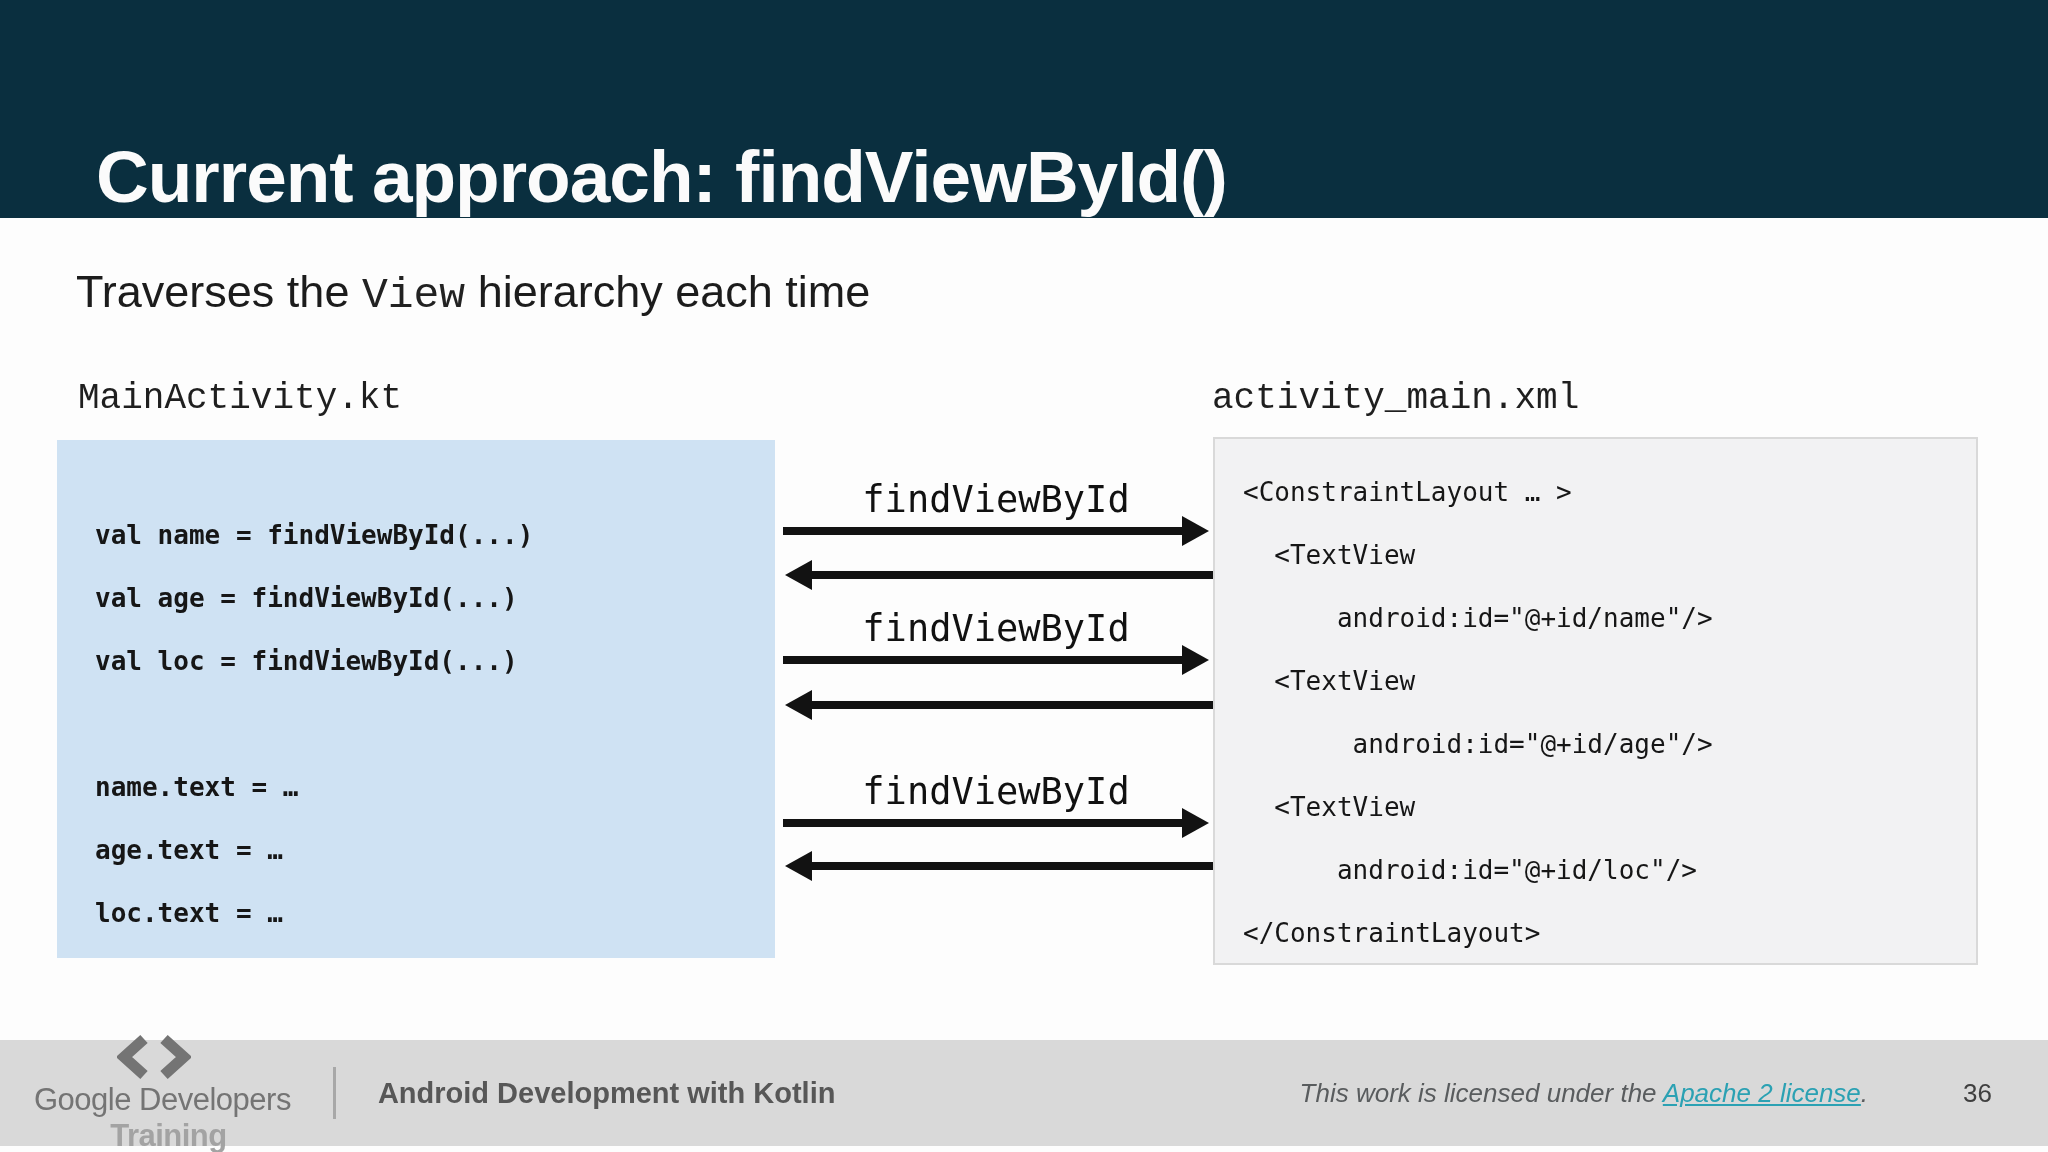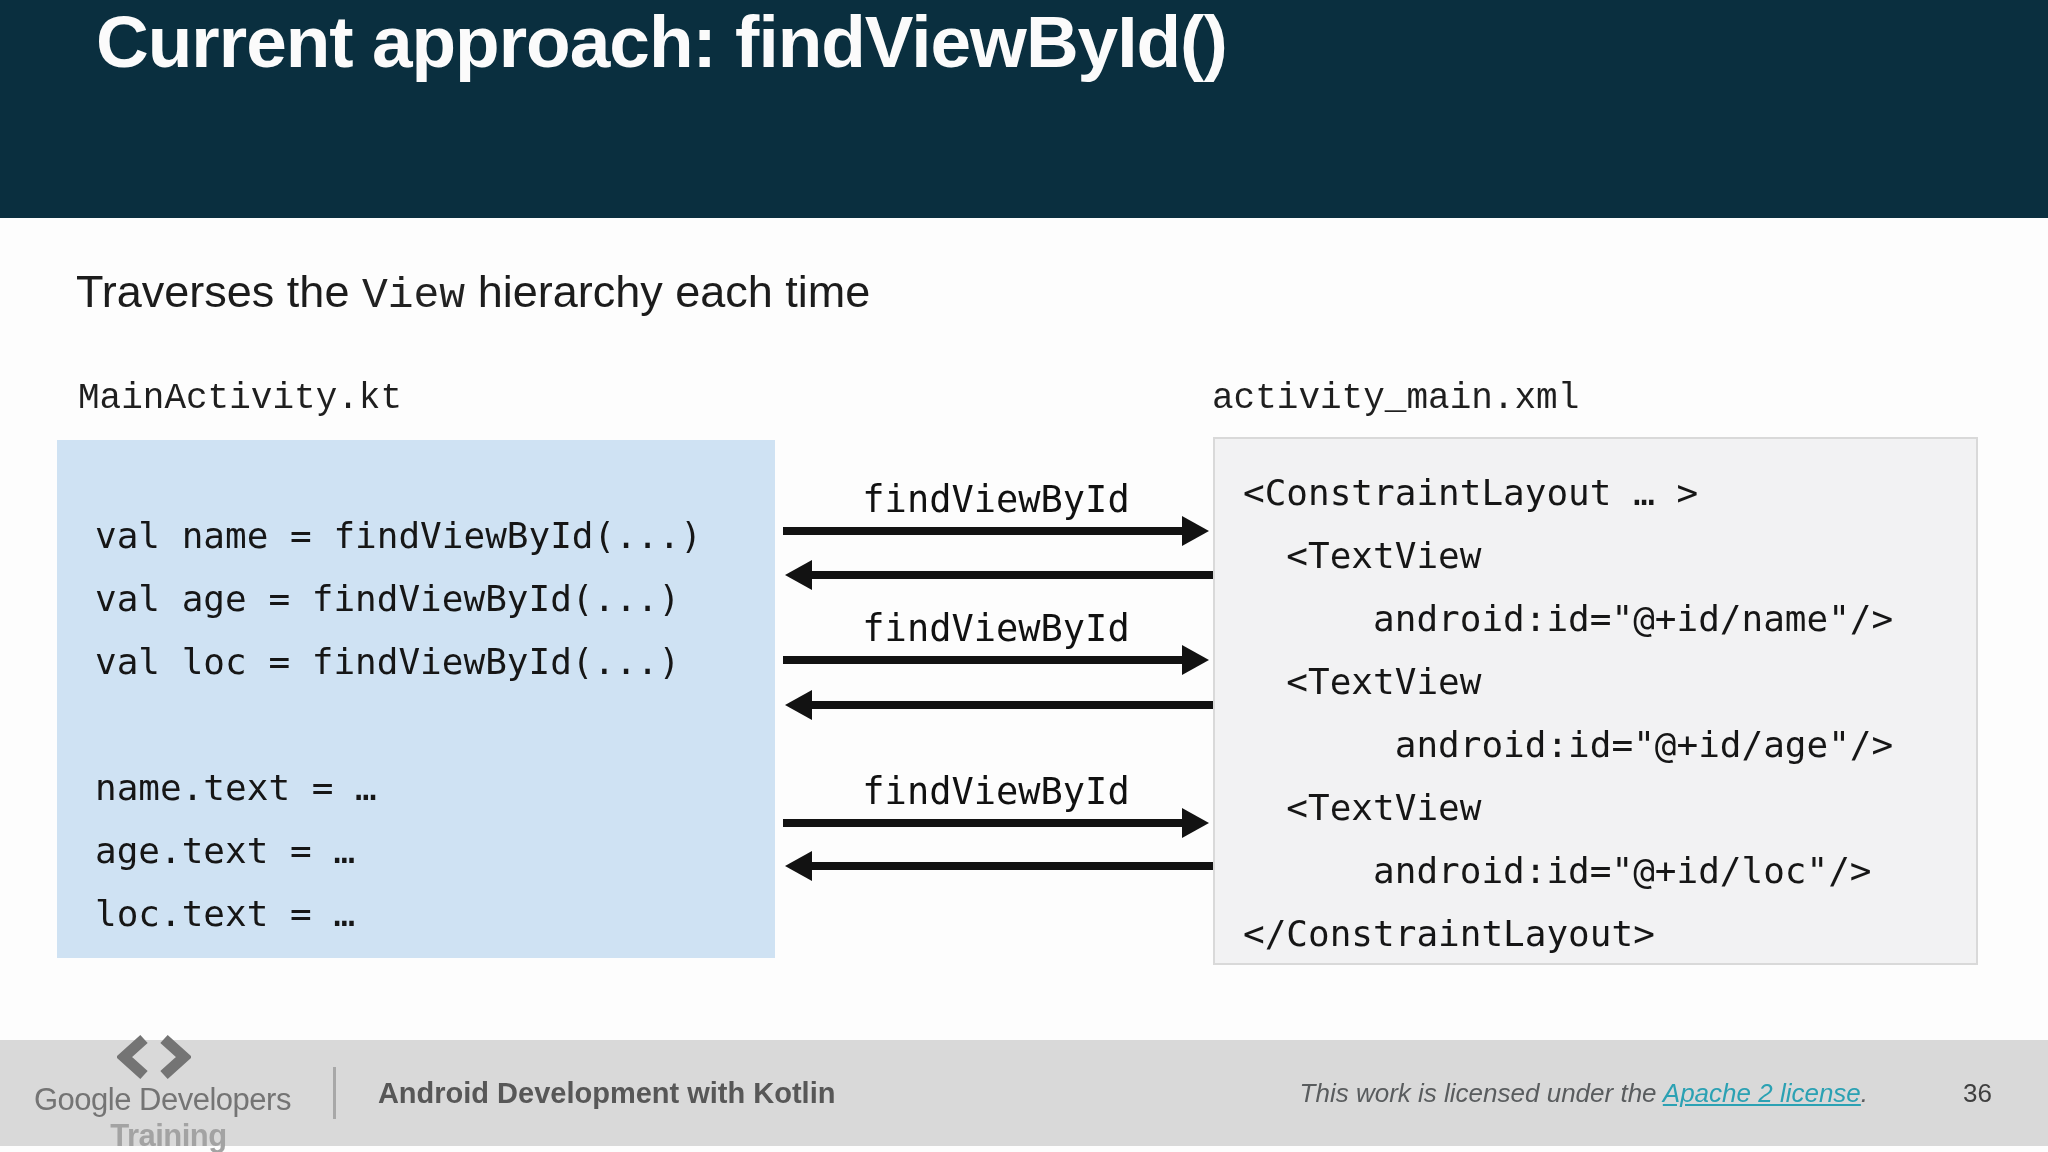--- a/index.html
+++ b/index.html
@@ -8,37 +8,37 @@
     --arrow:#121212; --footer-bg:#d9d9d9; --brand-gray:#747474; --brand-light:#a3a3a3;
     --course-text:#575757; --license-text:#595c5e; --link-teal:#2ba1b3; --page-number:#3f3f3f;
   }
   *{margin:0;padding:0;box-sizing:border-box;}
   html,body{background:#ffffff;}
   body{font-family:"Liberation Sans",sans-serif;}
   .slide{position:relative;width:2048px;height:1152px;background:#fdfdfd;overflow:hidden;}
 
   
   .titlebar{position:absolute;left:0;top:0;width:2048px;height:218px;background:var(--header-bg);
-    display:flex;align-items:flex-start;padding-left:96px;}
+    display:flex;align-items:flex-end;padding-left:96px;}
   .titlebar h1{color:var(--title-text);font-size:73px;font-weight:700;letter-spacing:-1px;}
 
   
   .subtitle{position:absolute;left:76px;top:266px;font-size:45px;color:var(--body-text);}
   .subtitle .mono{font-family:"Liberation Mono",monospace;font-size:43px;color:#222;}
 
   
   .file-label{position:absolute;top:378px;font-family:"Liberation Mono",monospace;font-size:36px;color:#1f1f1f;}
   .file-label.left{left:78px;}
   .file-label.right{left:1212px;}
 
   
-  .code-box{position:absolute;font-family:"DejaVu Sans Mono",monospace;font-size:36px;color:#161616;}
+  .code-box{position:absolute;font-family:"DejaVu Sans Mono",monospace;font-size:26px;color:#161616;}
   .code-line{white-space:pre;line-height:63px;min-height:63px;}
   .code-box.kotlin{left:57px;top:440px;width:718px;height:518px;background:var(--kotlin-box-bg);
-    padding:64px 12px 0 38px;}
+    padding:64px 12px 0 38px;font-weight:bold;}
   .code-box.xml{left:1213px;top:437px;width:765px;height:528px;background:var(--xml-box-bg);
     border:2px solid var(--xml-box-border);padding:22px 0 0 28px;}
 
   
   .arrow{position:absolute;height:8px;background:var(--arrow);}
   .arrow .head{position:absolute;top:50%;transform:translateY(-50%);width:0;height:0;
     border-top:15px solid transparent;border-bottom:15px solid transparent;}
   .arrow-right .head{left:100%;border-left:27px solid var(--arrow);}
   .arrow-left .head{right:100%;border-right:27px solid var(--arrow);}
   .arrow-right{left:783px;width:399px;}

